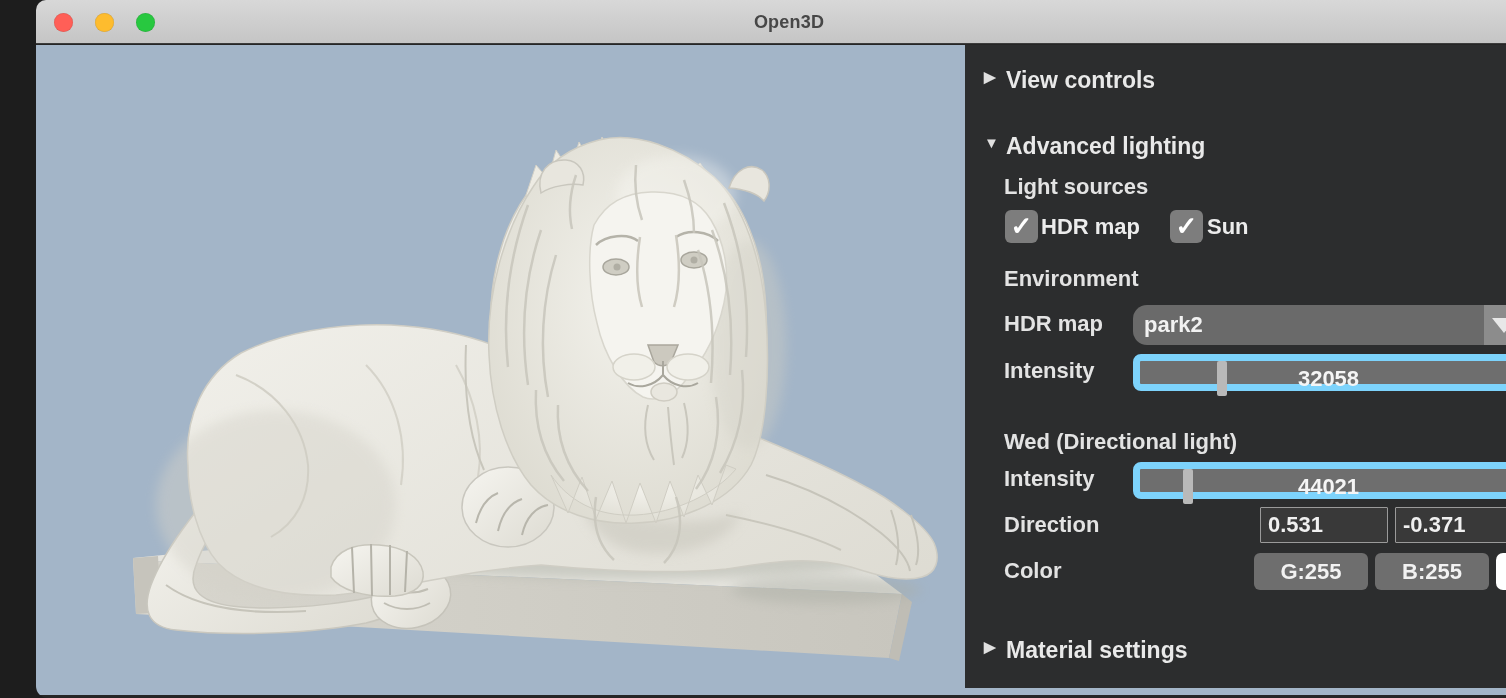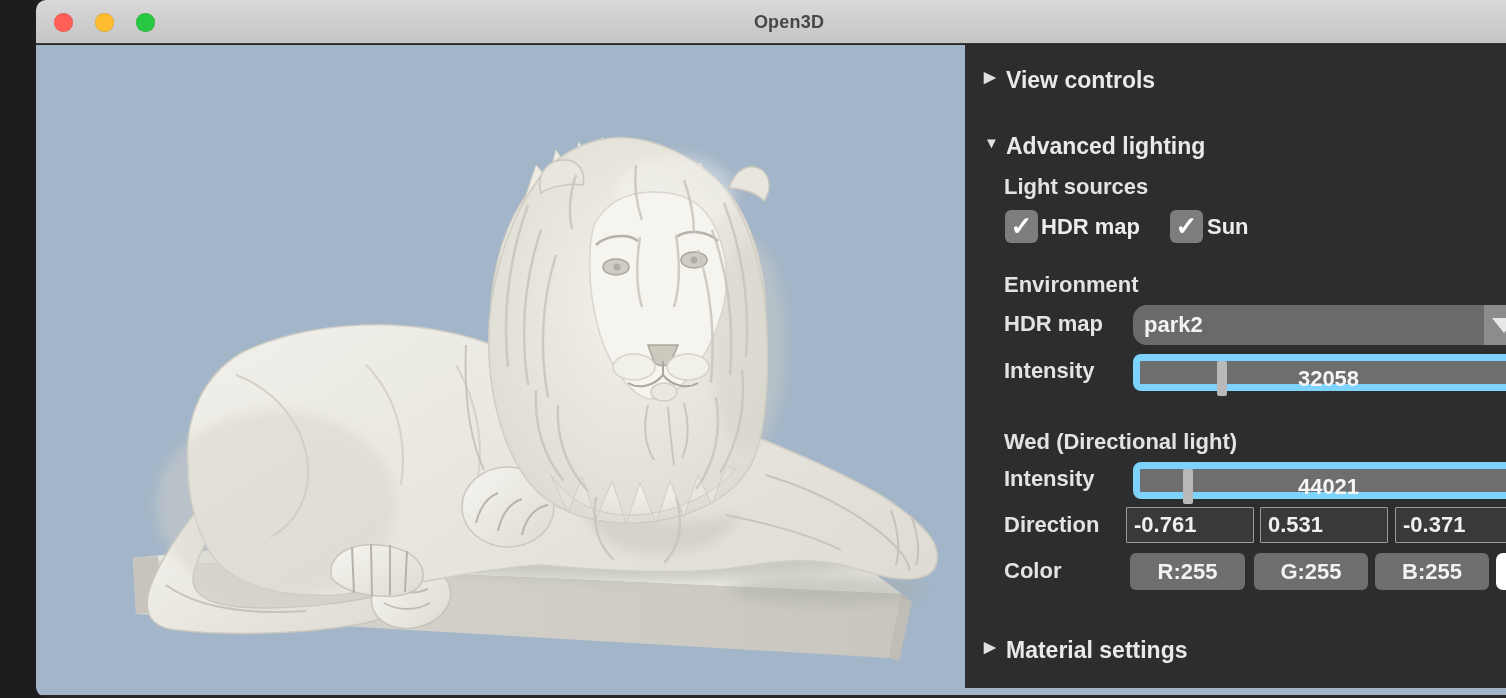--- a/index.html
+++ b/index.html
@@ -174,21 +174,21 @@
       <span class="sec-label">Advanced lighting</span>
     </div>
 
     <div class="grp-label" style="top:128px;">Light sources</div>
 
     <div class="checkbox" style="left:40px;">✓</div>
     <div class="cb-label" style="left:76px;">HDR map</div>
     <div class="checkbox" style="left:205px;">✓</div>
     <div class="cb-label" style="left:242px;">Sun</div>
 
-    <div class="grp-label" style="top:226px;">Environment</div>
+    <div class="grp-label" style="top:220px;">Environment</div>
 
     <div class="grp-label" style="top:265px;">HDR map</div>
     <div class="dropdown">
       <span class="dropdown-text">park2</span>
       <span class="dropdown-btn">
         <span class="dropdown-arrow"></span>
       </span>
     </div>
 
     <div class="grp-label" style="top:312px;">Intensity</div>
@@ -199,26 +199,24 @@
 
     <div class="grp-label" style="top:383px;">Wed (Directional light)</div>
 
     <div class="grp-label" style="top:420px;">Intensity</div>
     <div class="slider" style="top:417px;">
       <div class="slider-handle" style="left: 11.5%;"></div>
       <div class="slider-value">44021</div>
     </div>
 
     <div class="grp-label" style="top:466px;">Direction</div>
-    <input class="numfield" style="left: 161px; width: 128px;" value="-0.761">
     <input class="numfield" style="left: 295px; width: 128px;" value="0.531">
     <input class="numfield" style="left: 430px; width: 128px;" value="-0.371">
 
     <div class="grp-label" style="top:512px;">Color</div>
-    <button class="color-btn" style="left:165px;width:115px;">R:255</button>
     <button class="color-btn" style="left:289px;width:114px;">G:255</button>
     <button class="color-btn" style="left:410px;width:114px;">B:255</button>
     <div class="swatch" style="background: rgb(255, 255, 255);"></div>
 
     <div class="sec-header" style="top:590px;">
       <span class="sec-tri">▶</span>
       <span class="sec-label">Material settings</span>
     </div>
 
   </div>

